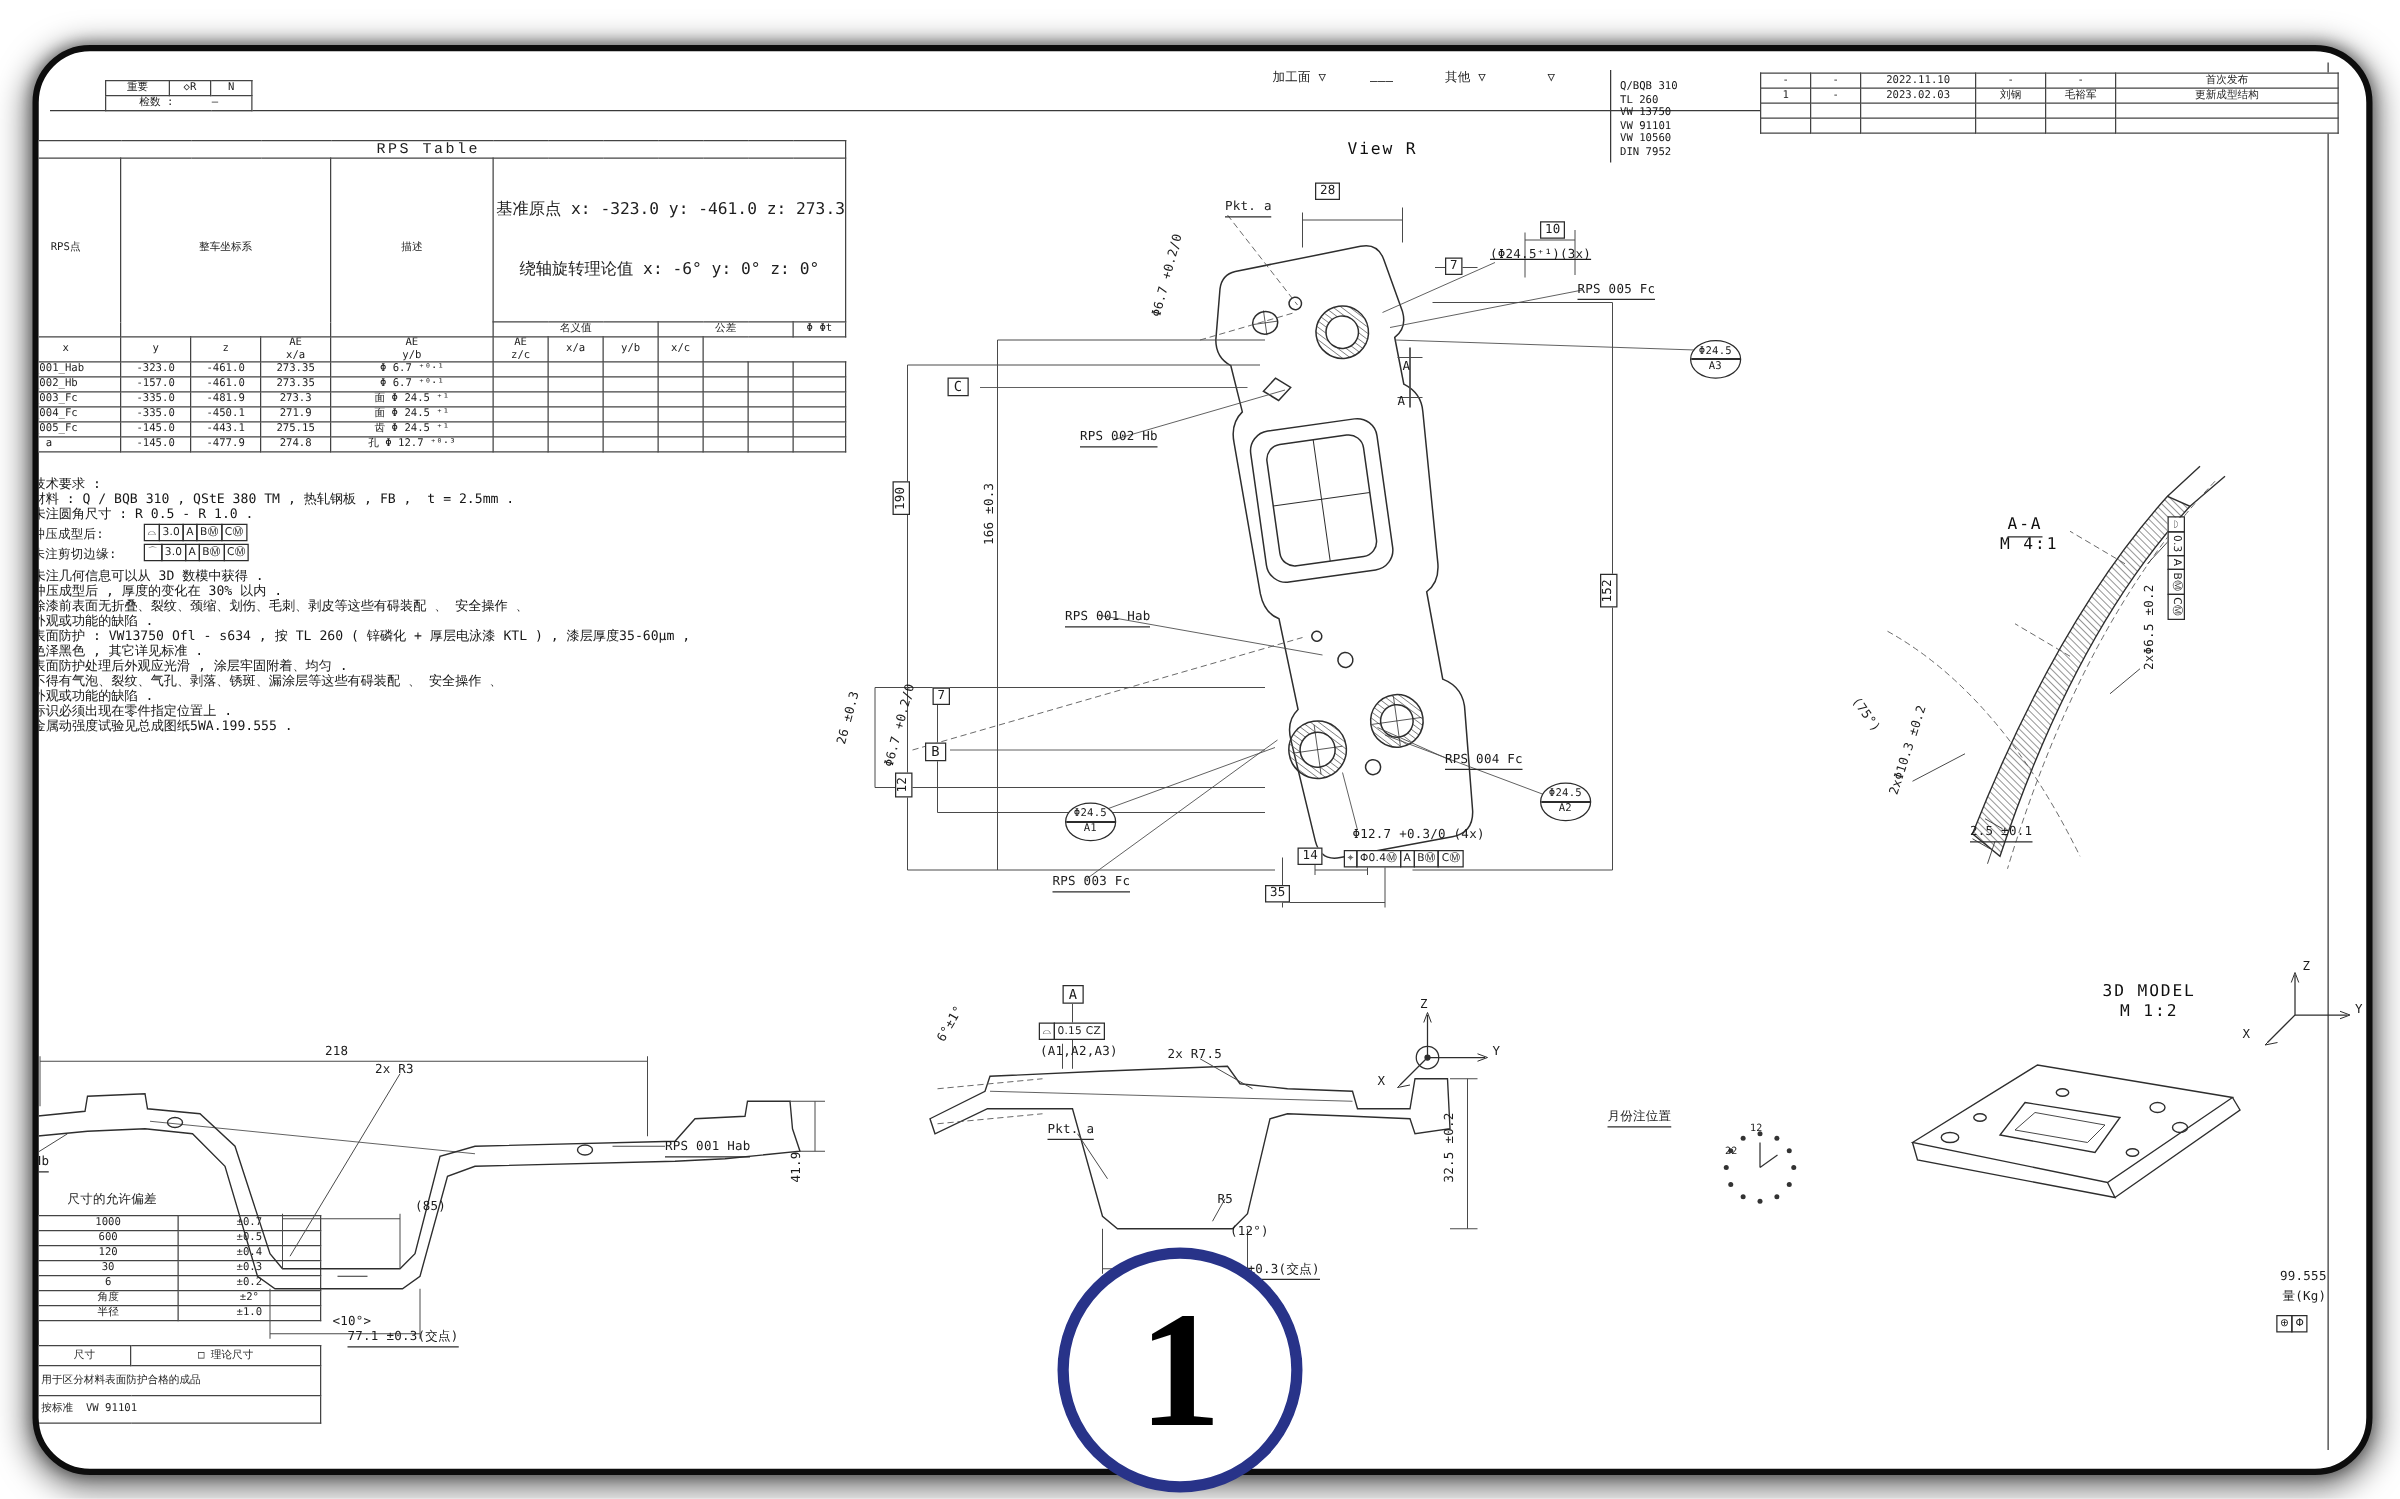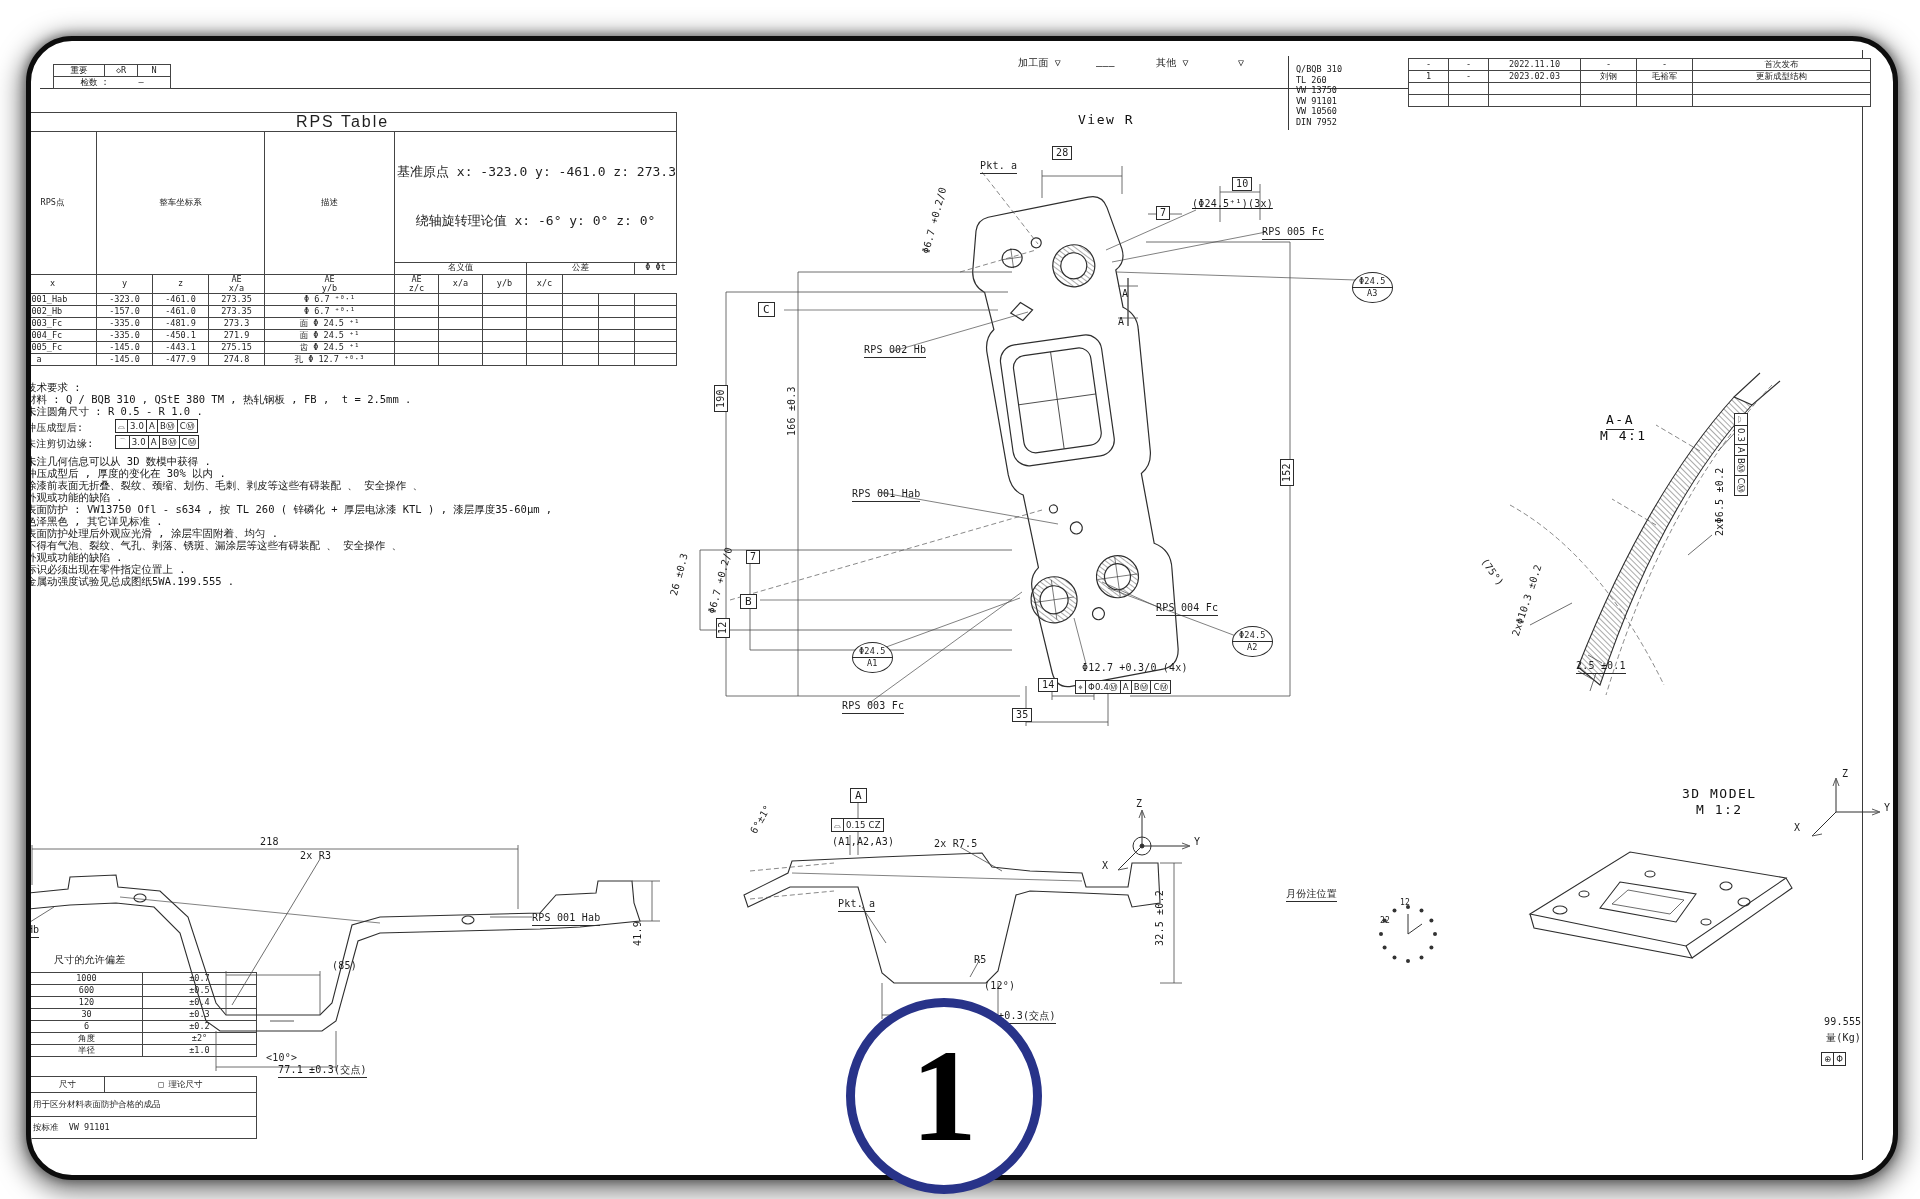--- a/index.html
+++ b/index.html
@@ -22,21 +22,21 @@
   .ann.balloon{border:1.2px solid #2c2c2c;border-radius:50%;padding:2px 6px;
        font-size:8.5px;text-align:center;line-height:1.45;
        background:linear-gradient(#fff 47%,#2c2c2c 47%,#2c2c2c 53%,#fff 53%);}
   .ann.fcf{display:inline-flex;background:#fff;padding:0;border:0;}
   .ann.fcf i{font-style:normal;border:1px solid #2c2c2c;padding:0 2px;margin-left:-1px;
        font-size:8.5px;line-height:12px;font-family:"DejaVu Sans",sans-serif;}
   .dtable{border-collapse:collapse;font:8.5px/1.1 "DejaVu Sans Mono",monospace;color:#1e1e1e;
        background:#fff;table-layout:fixed;}
   .dtable td{border:1px solid #444;padding:0 2px;height:11px;text-align:center;
        white-space:pre;overflow:hidden;}
-  .rps-title{font-size:16px;letter-spacing:2px;height:15px;font-family:Liberation Sans, sans-serif;}
+  .rps-title{font-size:12px;letter-spacing:2px;height:15px;font-family:Liberation Mono, monospace;}
   .origin-cell{text-align:left;font-size:13px;line-height:1.25;}
   .rps tbody:last-of-type td:first-child{text-align:left;}
   .notes{font:10.5px/1.14 "DejaVu Sans Mono",monospace;color:#161616;}
   .notes .nline{white-space:pre;min-height:11px;}
   .mnotes{font:10px/1.32 "DejaVu Sans Mono",monospace;color:#161616;}
   .mnotes .nline{white-space:pre;min-height:10px;}
   .stds{font:8.5px/1.24 "DejaVu Sans Mono",monospace;color:#161616;}
   svg{overflow:visible;}
   .big-marker{position:absolute;left:846px;top:998px;width:178px;height:178px;
        border:9px solid #283389;border-radius:50%;background:#fff;z-index:9;
@@ -46,21 +46,21 @@
 </head>
 <body>
 
 <div class="sheet">
   <div class="content">
 
     <div class="line" style="left:40px;top:88px;width:1368px;height:1px"></div>
     <div class="line" style="left:1288px;top:56px;width:1px;height:74px"></div>
     <div class="line" style="left:1862px;top:50px;width:1px;height:1110px"></div>
 
-    <div style="left:53px;top:64px">
+    <div style="left:84px;top:64px">
       <table class="dtable" style="width:102px">
         <tbody>
             <tr>
           <td style="width:46px">重要</td>
           <td style="width:28px">◇R</td>
           <td style="width:28px">N</td>
         </tr>
         <tr>
               <td colspan="3">检数 :      —</td>
             </tr>

